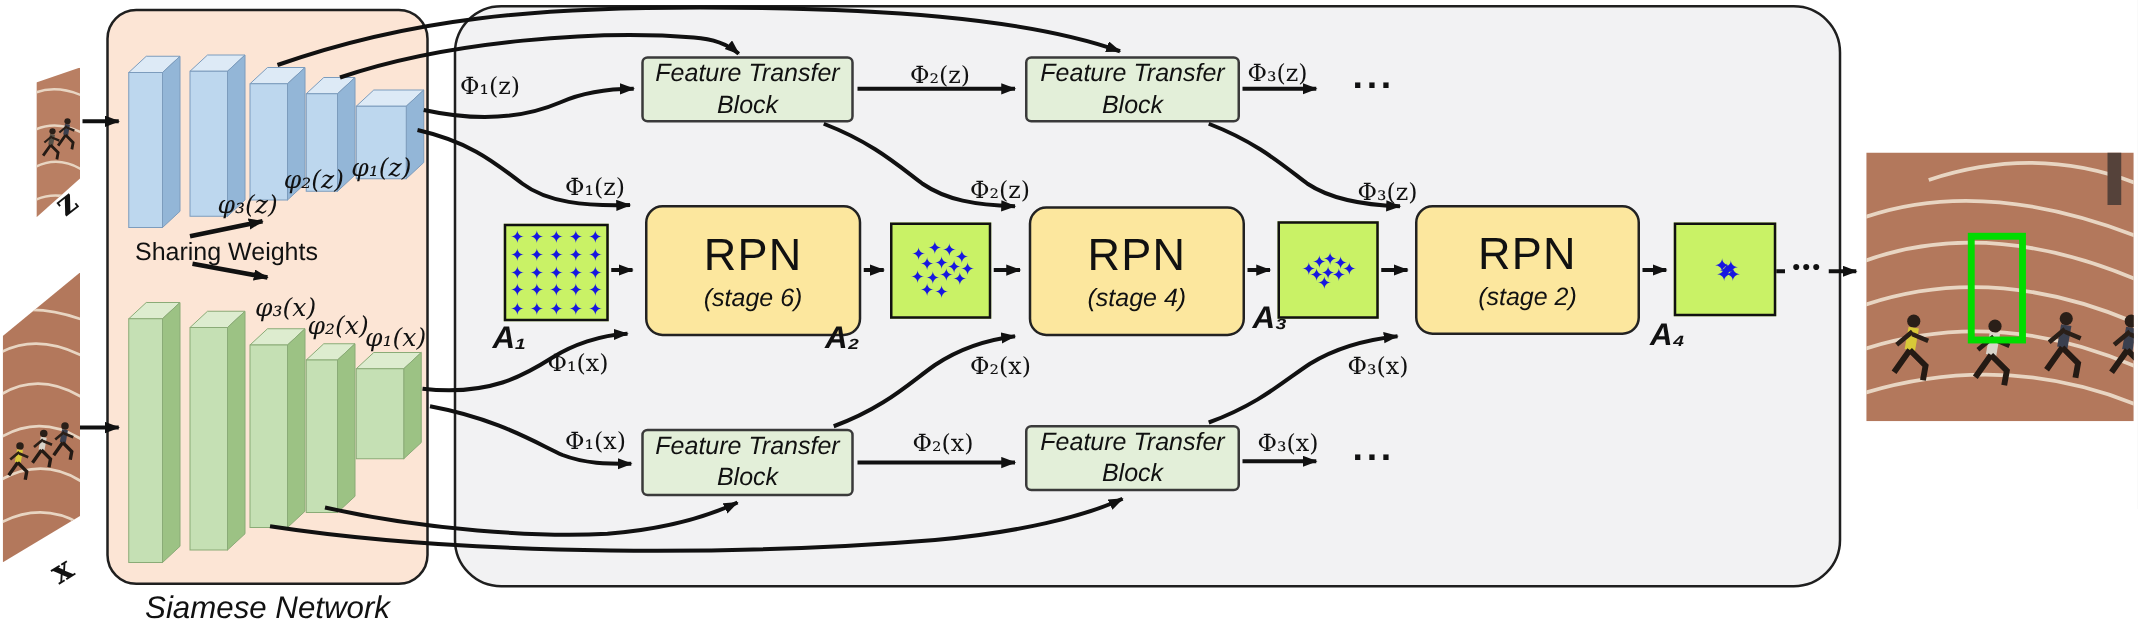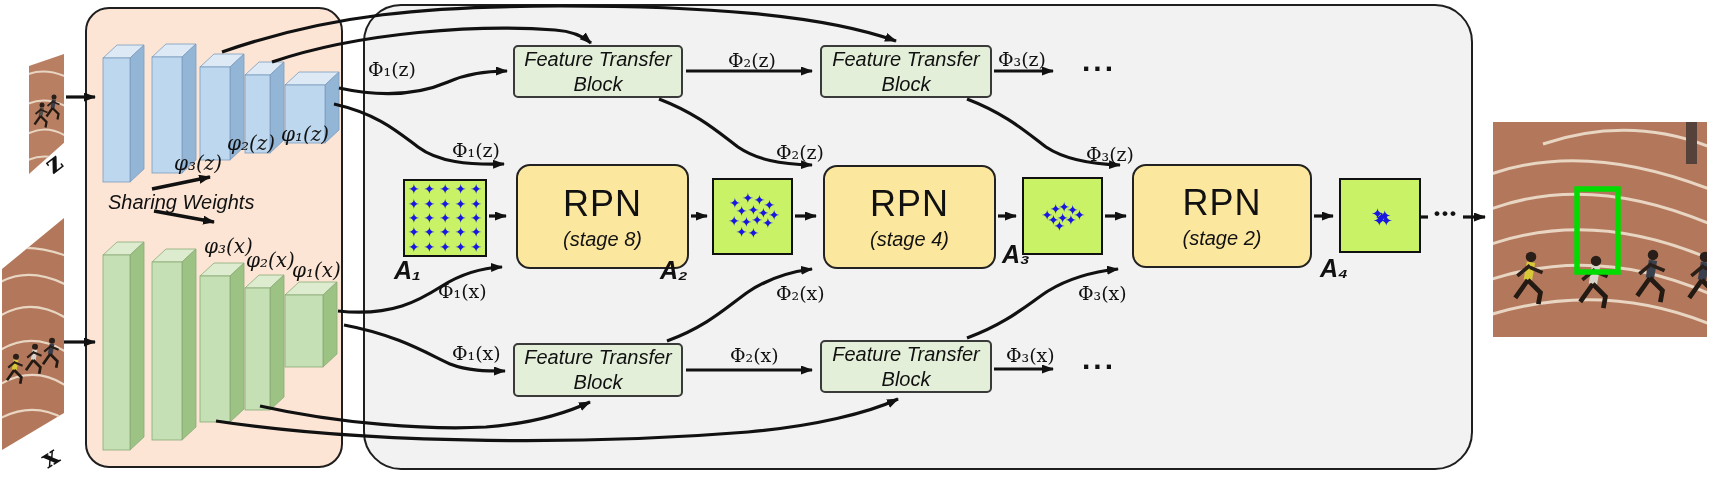--- a/index.html
+++ b/index.html
@@ -16,21 +16,21 @@
   .rpn .s{font-size:20px;font-style:italic;margin-top:3px}
   .asq{position:absolute;z-index:3;background:#c9f266;border:2px solid #111}
   .stars{position:absolute;inset:0}
   .star{position:absolute;color:#1717e0;transform:translate(-50%,-50%);font-size:14px;line-height:1}
   .alab{position:absolute;font-style:italic;font-weight:600;font-size:25px;z-index:6;white-space:nowrap}
   .phi{position:absolute;font-family:"DejaVu Serif",serif;font-size:19px;z-index:6;white-space:nowrap}
   .varphi{position:absolute;font-family:"DejaVu Serif",serif;font-style:italic;font-size:20px;z-index:6;white-space:nowrap}
   .cap{position:absolute;font-style:italic;font-size:25px;text-align:center;z-index:6}
   .dots3{position:absolute;font-weight:700;font-size:30px;letter-spacing:3px;z-index:6;line-height:1}
   .middots{position:absolute;font-size:17px;letter-spacing:2px;font-weight:700;z-index:6}
-  .sharing{position:absolute;left:108px;top:191px;font-style:italic;font-size:20px;z-index:6;white-space:nowrap}
+  .sharing{position:absolute;left:108px;top:191px;font-size:20px;z-index:6;white-space:nowrap}
   .inlab{position:absolute;font-family:"DejaVu Serif",serif;font-weight:700;font-size:26px;z-index:6}
   .thumb{position:absolute;z-index:2}
   #out-img{position:absolute;left:1493px;top:122px;z-index:2}
 </style>
 </head>
 <body>
 
 <div id="canvas">
 
   <div id="siamese-box" class="bigbox"></div>
@@ -165,41 +165,42 @@
     </g>
   </svg>
 
   <div class="sharing">Sharing Weights</div>
   <div class="varphi" style="left:174px;top:151px">φ₃(z)</div>
   <div class="varphi" style="left:227px;top:131px">φ₂(z)</div>
   <div class="varphi" style="left:281px;top:122px">φ₁(z)</div>
   <div class="varphi" style="left:204px;top:234px">φ₃(x)</div>
   <div class="varphi" style="left:246px;top:248px">φ₂(x)</div>
   <div class="varphi" style="left:292px;top:258px">φ₁(x)</div>
+  <div class="cap" style="left:85px;top:472px;width:258px">Siamese Network</div>
 
   <div class="node ft" style="left:513px;top:45px;width:170px;height:53px">
     <span>Feature Transfer</span>
     <span>Block</span>
   </div>
   <div class="node ft" style="left:820px;top:45px;width:172px;height:53px">
     <span>Feature Transfer</span>
     <span>Block</span>
   </div>
   <div class="node ft" style="left:513px;top:343px;width:170px;height:54px">
     <span>Feature Transfer</span>
     <span>Block</span>
   </div>
   <div class="node ft" style="left:820px;top:340px;width:172px;height:53px">
     <span>Feature Transfer</span>
     <span>Block</span>
   </div>
 
   <div class="node rpn" style="left:516px;top:164px;width:173px;height:105px">
     <span class="t">RPN</span>
-    <span class="s">(stage 8)</span>
+    <span class="s">(stage 6)</span>
   </div>
   <div class="node rpn" style="left:823px;top:165px;width:173px;height:104px">
     <span class="t">RPN</span>
     <span class="s">(stage 4)</span>
   </div>
   <div class="node rpn" style="left:1132px;top:164px;width:180px;height:104px">
     <span class="t">RPN</span>
     <span class="s">(stage 2)</span>
   </div>
 

